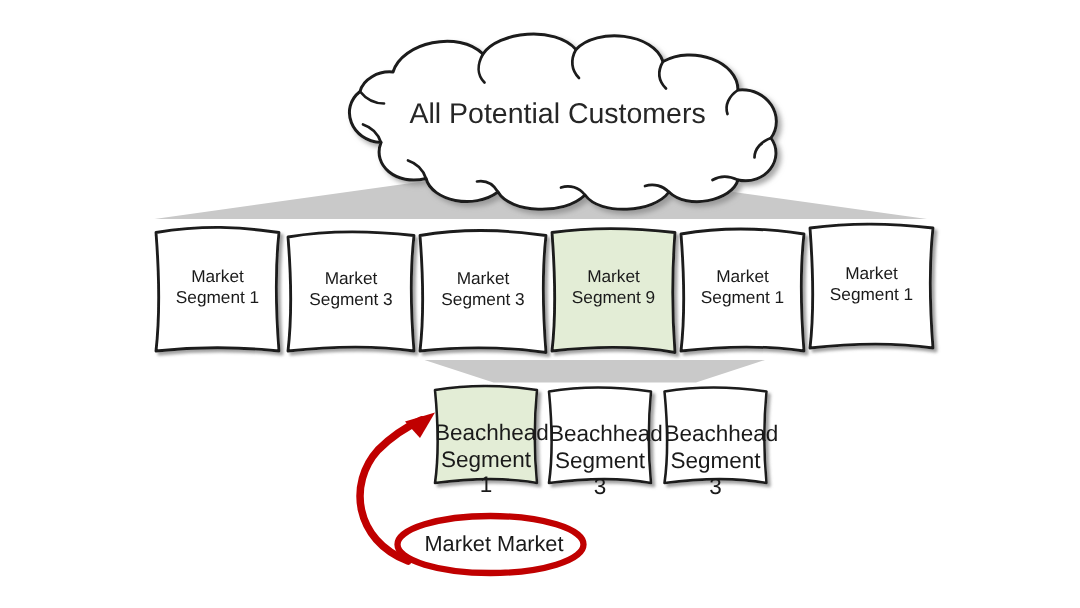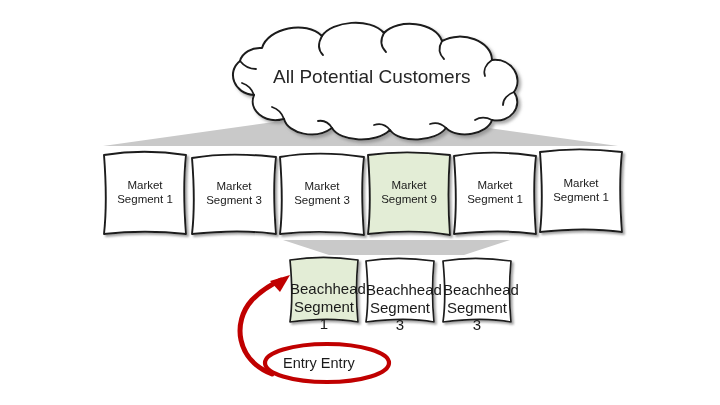--- a/index.html
+++ b/index.html
@@ -188,15 +188,15 @@
   </div>
   <div class="cardtext bh-label" style="left:366px; top:281px; width:68px;">
     <div>Beachhead</div>
     <div>Segment 3</div>
   </div>
   <div class="cardtext bh-label" style="left:443px; top:281px; width:68px;">
     <div>Beachhead</div>
     <div>Segment 3</div>
   </div>
 
-  <div class="entry-label" style="left:283px; top:355px;">Entry Entry</div>
+  <div class="entry-label" style="left:283px; top:355px;">Market Market</div>
 
 </div>
 
 </body></html>

